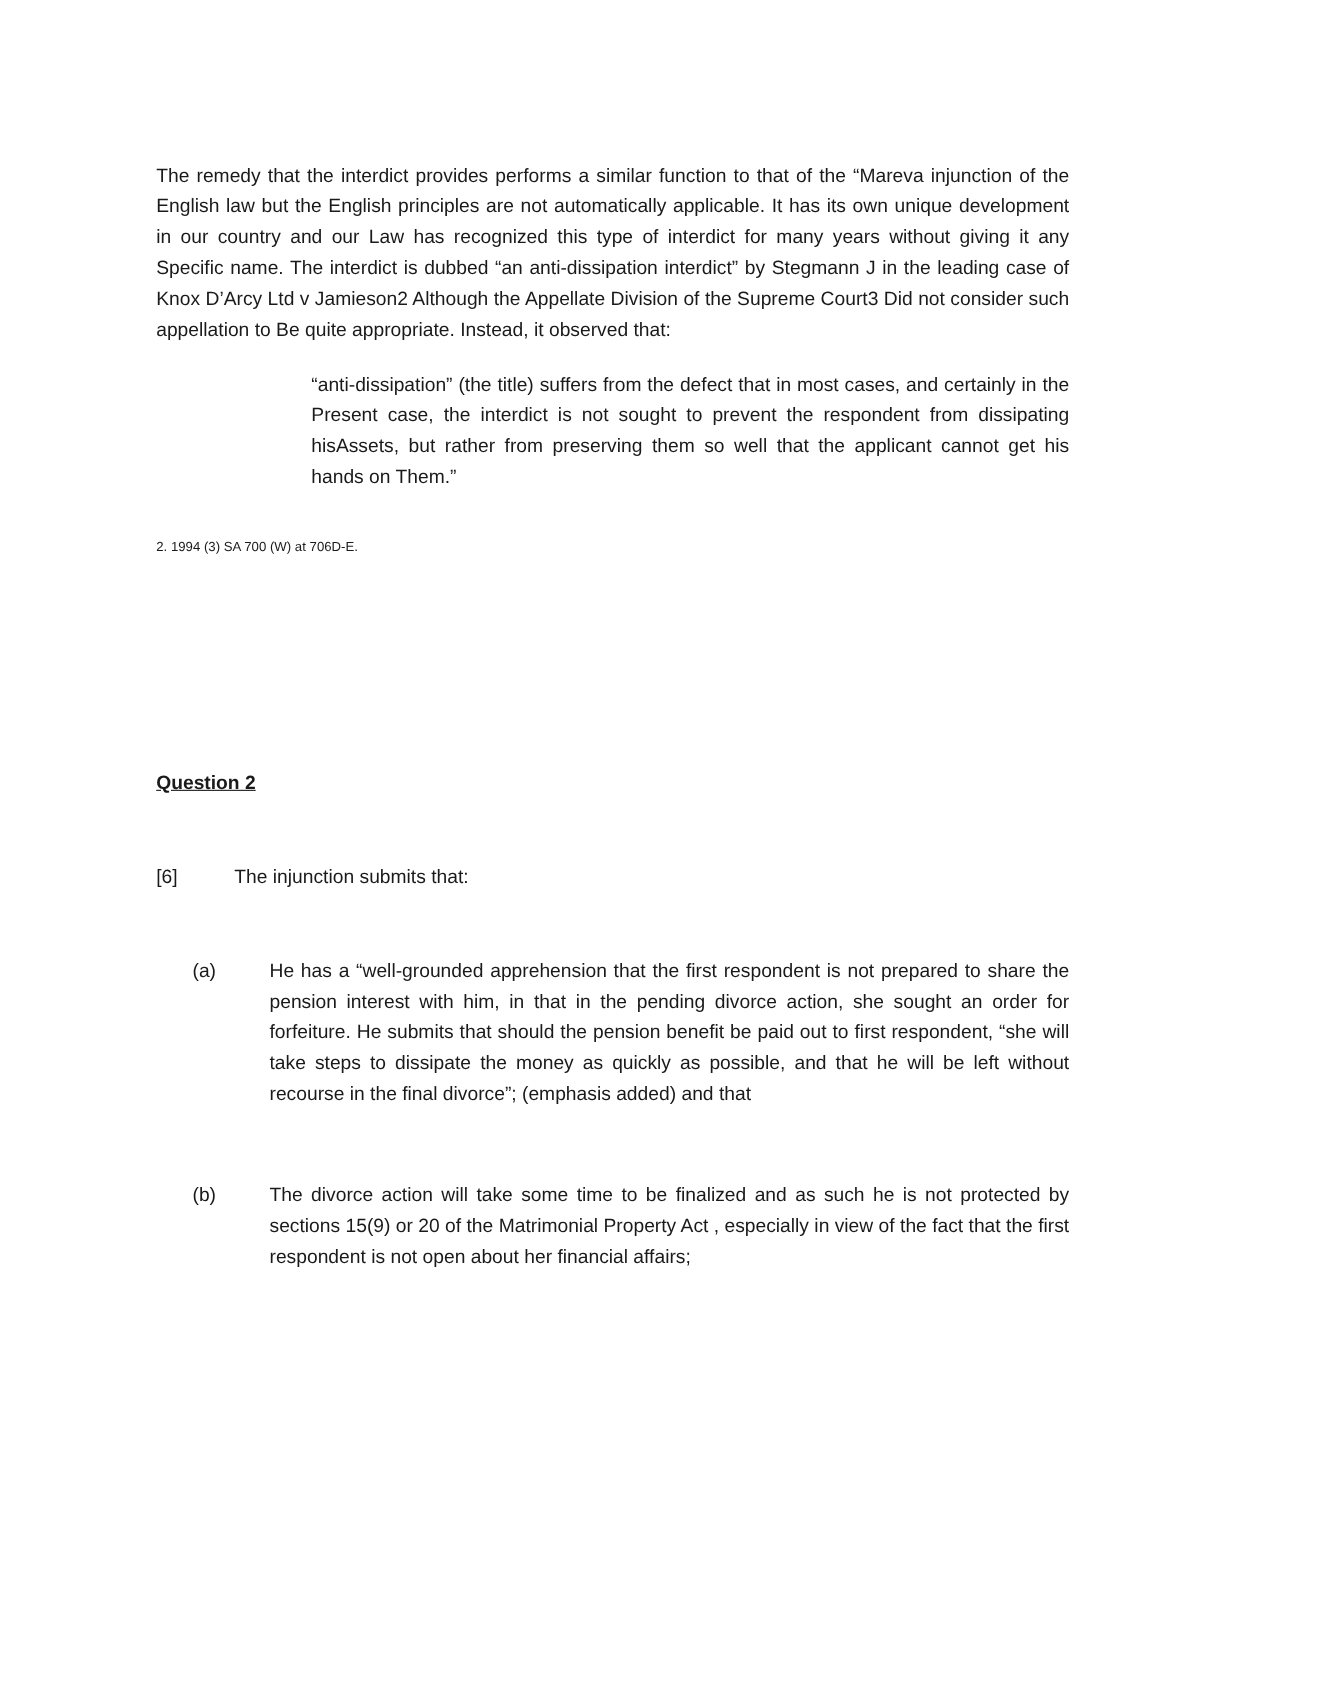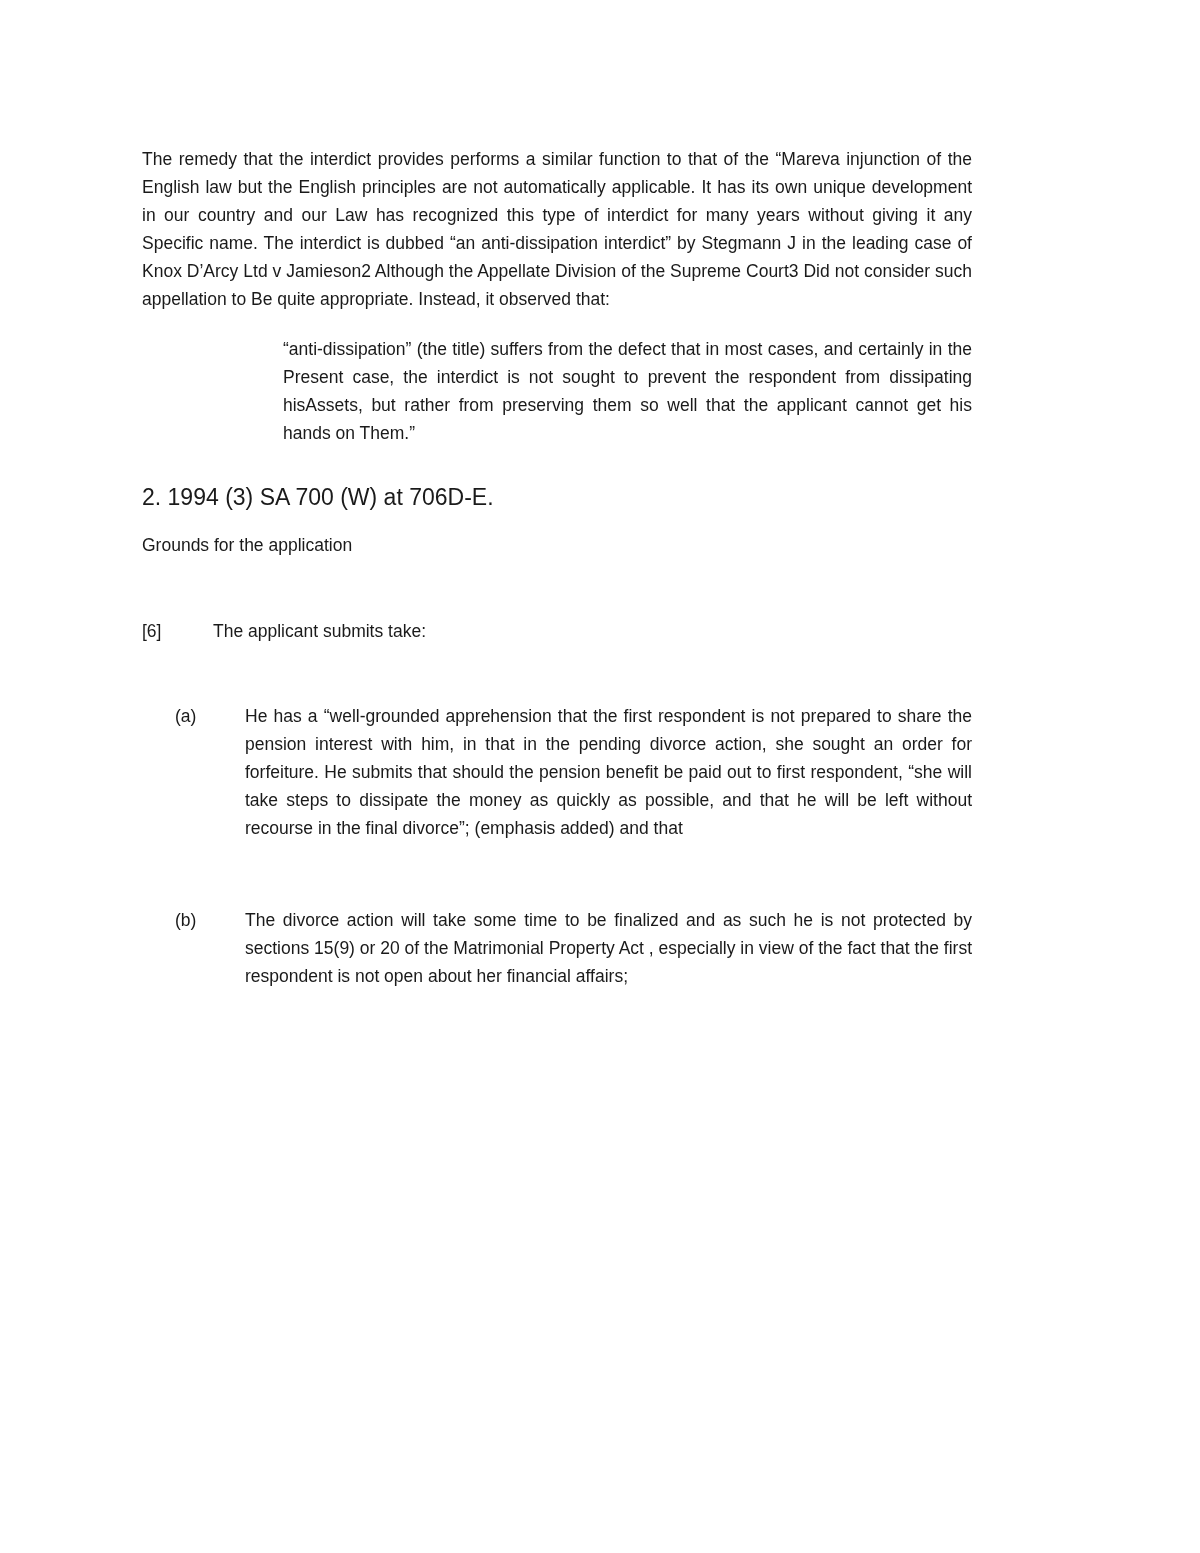--- a/index.html
+++ b/index.html
@@ -29,21 +29,21 @@
   .justify {
     text-align: justify;
   }
   .blockquote {
     font-size: 17.5px;
     line-height: 28px;
     margin: 0 0 36px 141px;
     text-align: justify;
   }
   .footnote {
-    font-size: 23px;
+    font-size: 12px;
     line-height: 28px;
     margin: 0 0 15px 0;
   }
   .heading {
     font-size: 17.5px;
     line-height: 28px;
     font-weight: 700;
     text-decoration: underline;
     margin: 186px 0 0 0;
   }
@@ -88,26 +88,26 @@
 
 <div class="page">
 
   <p class="para justify">The remedy that the interdict provides performs a similar function to that of the “Mareva injunction of the English law but the English principles are not automatically applicable. It has its own unique development in our country and our Law has recognized this type of interdict for many years without giving it any Specific name. The interdict is dubbed “an anti-dissipation interdict” by Stegmann J in the leading case of Knox D’Arcy Ltd v Jamieson2 Although the Appellate Division of the Supreme Court3 Did not consider such appellation to Be quite appropriate. Instead, it observed that:</p>
 
   <p class="blockquote">“anti-dissipation” (the title) suffers from the defect that in most cases, and certainly in the Present case, the interdict is not sought to prevent the respondent from dissipating hisAssets, but rather from preserving them so well that the applicant cannot get his hands on Them.”</p>
 
   <p class="footnote">2. 1994 (3) SA 700 (W) at 706D-E.</p>
 
 
+  <h2 class="heading">Question 2</h2>
 
-  <p class="subheading">Grounds for the application</p>
 
   <div class="numbered-para">
     <span class="num">[6]</span>
-    <span class="num-text">The applicant submits take:</span>
+    <span class="num-text">The injunction submits that:</span>
   </div>
 
   <div class="list-item">
     <span class="item-label">(a)</span>
     <div class="item-text justify">He has a “well-grounded apprehension that the first respondent is not prepared to share the pension interest with him, in that in the pending divorce action, she sought an order for forfeiture.  He submits that should the pension benefit be paid out to first respondent, “she will take steps to dissipate the money as quickly as possible, and that he will be left without recourse in the final divorce”; (emphasis added) and that</div>
   </div>
 
   <div class="list-item">
     <span class="item-label">(b)</span>
     <div class="item-text justify">The divorce action will take some time to be finalized and as such he is not protected by sections 15(9) or 20 of the Matrimonial Property Act , especially in view of the fact that the first respondent is not open about her financial affairs;</div>

